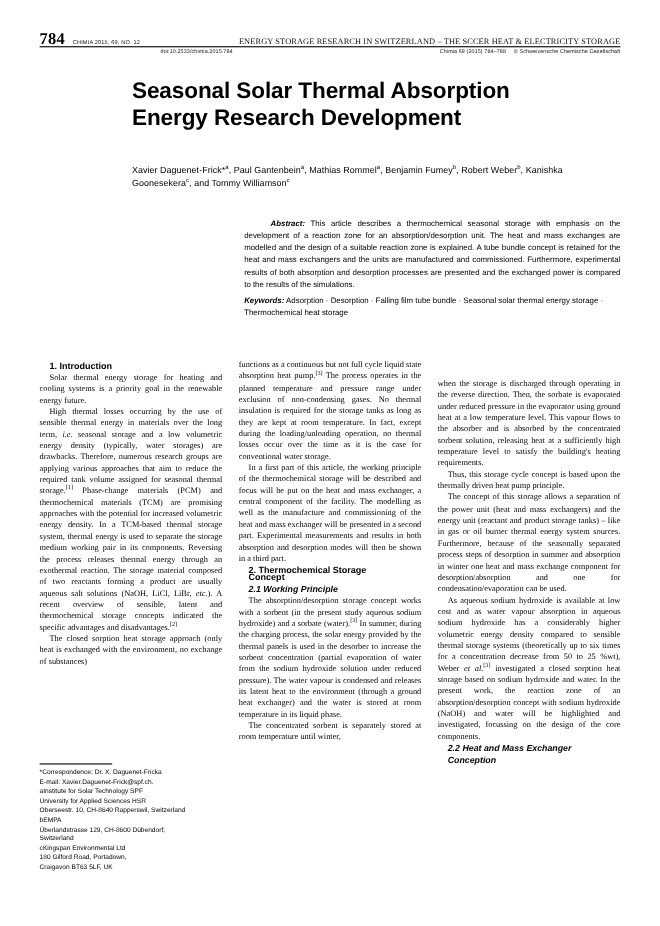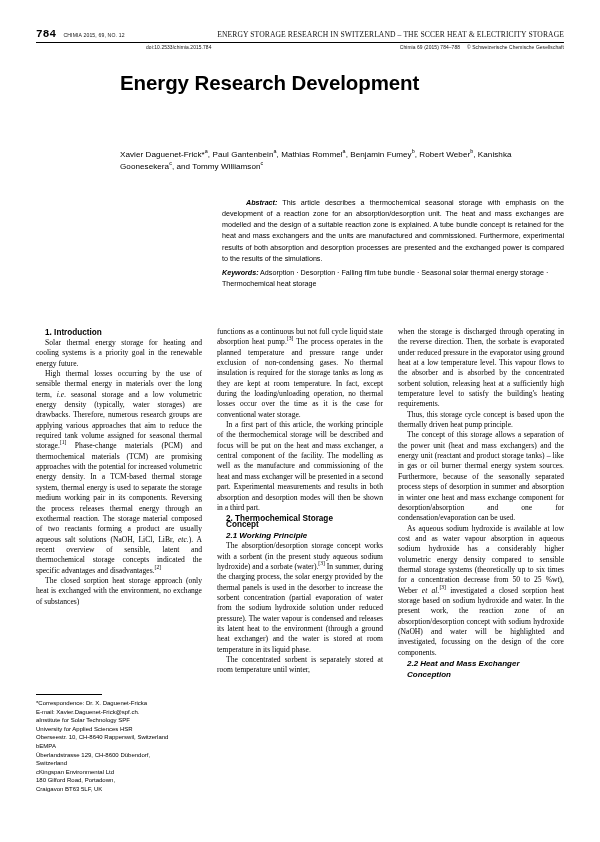--- a/index.html
+++ b/index.html
@@ -30,22 +30,22 @@
     align-items: baseline;
     justify-content: space-between;
   }
   .runhead-left {
     display: flex;
     align-items: baseline;
     gap: 7px;
     white-space: nowrap;
   }
   .folio {
-    font-family: Liberation Mono, monospace;
-    font-size: 11px;
+    font-family: Liberation Serif, serif;
+    font-size: 15px;
     font-weight: 700;
     color: #000;
     letter-spacing: 0.2px;
   }
   .journal-ref {
     font-family: "Liberation Sans", sans-serif;
     font-size: 5.1px;
     letter-spacing: 0.15px;
     color: #111;
     text-transform: uppercase;
@@ -144,21 +144,21 @@
     top: 327px;
     width: 166px;
     font-size: 7.6px;
     line-height: 10.35px;
     text-align: justify;
     hyphens: auto;
     color: #000;
   }
   .col-1 { left: 36px; }
   .col-2 { left: 217px; }
-  .col-3 { left: 398px; }
+  .col-3 { left: 398px; margin-top: 17px; }
 
   .col p {
     margin: 0;
     text-indent: 9px;
   }
   .col p.noindent { text-indent: 0; }
 
   .h-sec {
     font-family: "Liberation Sans", sans-serif;
     font-weight: 700;
@@ -216,20 +216,21 @@
   <div class="rule-top"></div>
 
   <div class="doi-line">
     <span class="doi">doi:10.2533/chimia.2015.784</span>
     <span class="copy">
       <span>Chimia 69 (2015) 784–788</span><span class="sep"></span><span>© Schweizerische Chemische Gesellschaft</span>
     </span>
   </div>
 
   <div class="title">
+    <div>Seasonal Solar Thermal Absorption</div>
     <div>Energy Research Development</div>
   </div>
 
   <div class="authors">
     <span id="authors-html">Xavier Daguenet-Frick*<sup>a</sup>, Paul Gantenbein<sup>a</sup>, Mathias Rommel<sup>a</sup>, Benjamin Fumey<sup>b</sup>, Robert Weber<sup>b</sup>, Kanishka Goonesekera<sup>c</sup>, and Tommy Williamson<sup>c</sup></span>
   </div>
 
   <div class="abstract-block">
     <span class="lead">Abstract:</span><span> This article describes a thermochemical seasonal storage with emphasis on the development of a reaction zone for an absorption/desorption unit. The heat and mass exchanges are modelled and the design of a suitable reaction zone is explained. A tube bundle concept is retained for the heat and mass exchangers and the units are manufactured and commissioned. Furthermore, experimental results of both absorption and desorption processes are presented and the exchanged power is compared to the results of the simulations.</span>
   </div>

